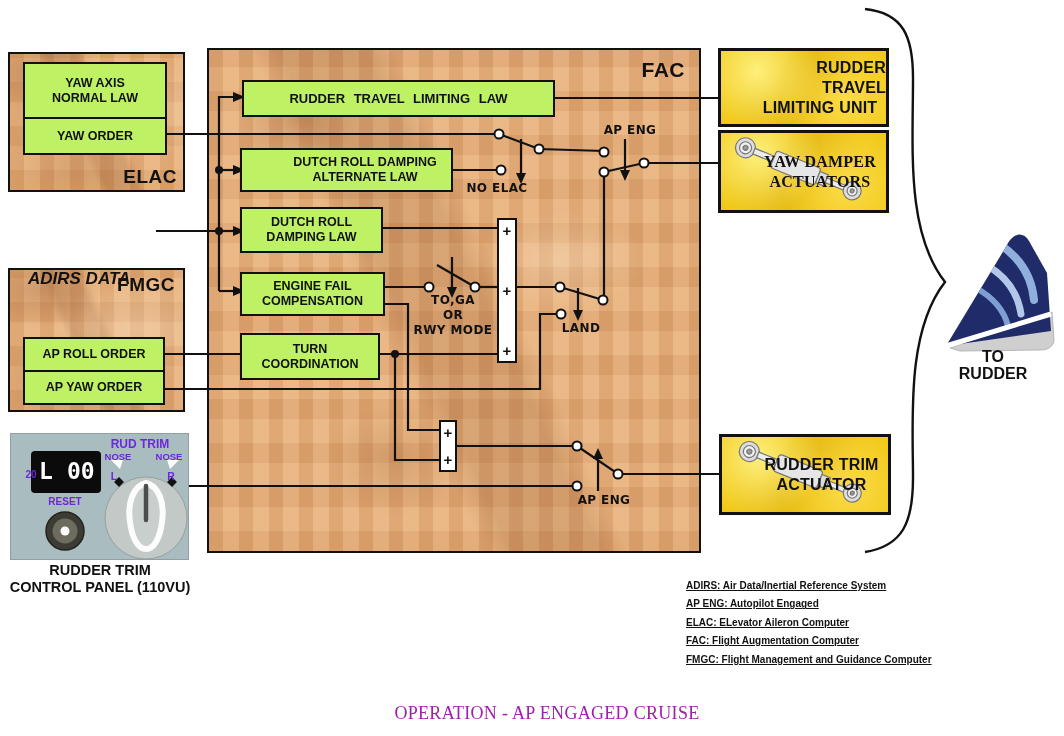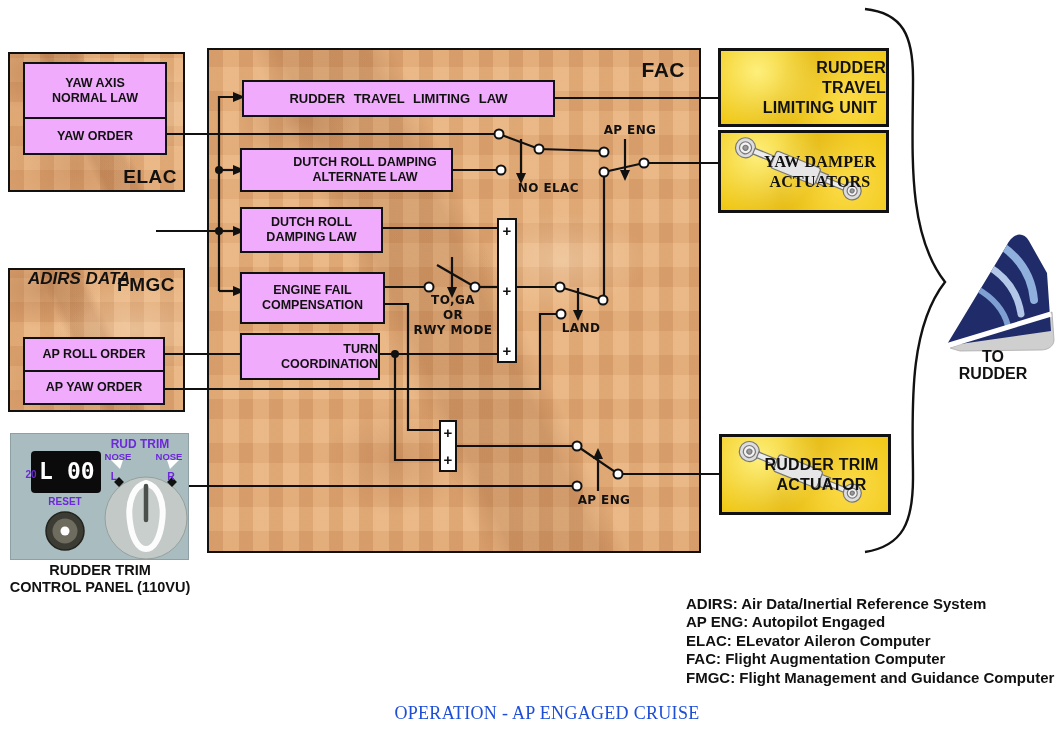--- a/index.html
+++ b/index.html
@@ -11,21 +11,21 @@
     background-color:#e7ae77;
     background-image:
       radial-gradient(ellipse 90px 55px at 18% 14%, rgba(137,74,38,.28), transparent 70%),
       radial-gradient(ellipse 120px 70px at 72% 42%, rgba(248,226,198,.38), transparent 70%),
       radial-gradient(ellipse 100px 80px at 38% 82%, rgba(150,85,45,.22), transparent 70%),
       linear-gradient(65deg, transparent 38%, rgba(120,60,25,.16) 42%, rgba(120,60,25,.16) 54%, transparent 58%),
       repeating-linear-gradient(90deg, rgba(133,71,35,.10) 0 14px, rgba(255,236,210,.10) 14px 30px),
       repeating-linear-gradient(0deg, rgba(133,71,35,.07) 0 20px, rgba(255,240,220,.07) 20px 44px);
     border:2.5px solid #111;
   }
-  .lawbox{position:absolute;box-sizing:border-box;background:#f0abfc;border:2px solid #111;
+  .lawbox{position:absolute;box-sizing:border-box;background:#bef264;border:2px solid #111;
           display:flex;flex-direction:column;align-items:center;justify-content:center;
           text-align:center;font-weight:bold;font-size:12.5px;line-height:1.18;z-index:3;}
   .comp-label{position:absolute;font-weight:800;letter-spacing:.5px;z-index:3;}
   .yellowbox{position:absolute;box-sizing:border-box;border:3px solid #111;z-index:2;
     display:flex;flex-direction:column;align-items:center;justify-content:center;text-align:right;
     font-weight:800;font-size:16px;line-height:1.25;letter-spacing:.2px;
     background-color:#f0c714;
     background-image:
       radial-gradient(circle at 22% 28%, rgba(255,242,130,.95), rgba(255,242,130,0) 45%),
       radial-gradient(circle at 76% 66%, rgba(255,226,90,.75), rgba(255,226,90,0) 50%),
@@ -44,24 +44,24 @@
   .tail-label{position:absolute;text-align:center;font-weight:800;font-size:16px;line-height:17px;z-index:3;}
   
   .trim-panel{position:absolute;left:10px;top:433px;width:177px;height:125px;background:#a9bdc1;
               border:1px solid #8fa0a4;z-index:3;}
   .trim-panel .t{position:absolute;color:#6d28d9;font-weight:700;text-align:center;}
   .lcd{position:absolute;left:20px;top:17px;width:70px;height:42px;background:#0b0b0b;border-radius:4px;
        color:#fff;font-family:"DejaVu Sans Mono",monospace;font-weight:bold;font-size:23px;}
   .lcd span{position:absolute;top:7px;}
   .panel-caption{position:absolute;left:-5px;top:562px;width:210px;text-align:center;
                  font-weight:800;font-size:14.5px;line-height:17px;z-index:3;}
-  .legend{position:absolute;left:686px;top:595px;font-weight:700;font-size:15px;line-height:18.4px;z-index:3;}
+  .legend{position:absolute;left:686px;top:577px;font-weight:700;font-size:10px;line-height:18.4px;z-index:3;text-decoration:underline;}
   .legend span{display:block;}
   .caption{position:absolute;left:297px;top:703px;width:500px;text-align:center;z-index:3;
-           font-family:"Liberation Serif",serif;font-size:18px;color:#1d4ed8;letter-spacing:.3px;}
+           font-family:"Liberation Serif",serif;font-size:18px;color:#a21caf;letter-spacing:.3px;}
 </style>
 </head>
 <body>
 
 <div class="canvas">
 
   <div class="abs circuit" style="left:8px;top:52px;width:177px;height:140px;z-index:1;">
     <span class="comp-label" style="right:6px;bottom:2px;font-size:19px;">ELAC</span>
   </div>
   <div class="lawbox" style="left:23px;top:62px;width:144px;height:57px;">
@@ -91,25 +91,25 @@
     <span>RUDDER TRAVEL LIMITING LAW</span>
   </div>
   <div class="lawbox" style="left:240px;top:148px;width:213px;height:44px;padding-left:37px;">
     <span>DUTCH ROLL DAMPING</span>
     <span>ALTERNATE LAW</span>
   </div>
   <div class="lawbox" style="left:240px;top:207px;width:143px;height:46px;">
     <span>DUTCH ROLL</span>
     <span>DAMPING LAW</span>
   </div>
-  <div class="lawbox" style="left:240px;top:272px;width:145px;height:52px;">
+  <div class="lawbox" style="left:240px;top:272px;width:145px;height:44px;">
     <span>ENGINE FAIL</span>
     <span>COMPENSATION</span>
   </div>
-  <div class="lawbox" style="left:240px;top:333px;width:140px;height:47px;align-items:flex-end;">
+  <div class="lawbox" style="left:240px;top:333px;width:140px;height:47px;">
     <span>TURN</span>
     <span>COORDINATION</span>
   </div>
 
   <div class="sumbar" style="left:497px;top:218px;width:20px;height:145px;">
     <span>+</span>
     <span>+</span>
     <span>+</span>
   </div>
   <div class="sumbar" style="left:439px;top:420px;width:18px;height:52px;">
@@ -230,21 +230,21 @@
         </clipPath>
       <g clip-path="url(#fincl)" fill="none" stroke-linecap="round">
         <path d="M1002 246 C1022 260 1032 278 1034 300" stroke="#8fb0dc" stroke-width="8"></path>
         <path d="M988 266 C1008 278 1018 294 1021 314" stroke="#b3c8e8" stroke-width="7"></path>
         <path d="M976 288 C994 298 1004 310 1008 326" stroke="#7d9fd2" stroke-width="6"></path>
       </g>
       <path d="M946 346 L1051 314" stroke="#fff" stroke-width="5"></path>
     </g>
   </svg>
 
-  <span class="swlabel" style="left:507px;top:181px;width:72px;text-align:right;">NO ELAC</span>
+  <span class="swlabel" style="left:461px;top:181px;width:72px;">NO ELAC</span>
   <span class="swlabel" style="left:594px;top:123px;width:72px;">AP ENG</span>
   <div class="swlabel" style="left:400px;top:293px;width:106px;">
     <span style="display:block;">TO,GA</span>
     <span style="display:block;">OR</span>
     <span style="display:block;">RWY MODE</span>
   </div>
   <span class="swlabel" style="left:551px;top:321px;width:60px;">LAND</span>
   <span class="swlabel" style="left:568px;top:493px;width:72px;">AP ENG</span>
 
   <div class="tail-label" style="left:943px;top:348px;width:100px;">

